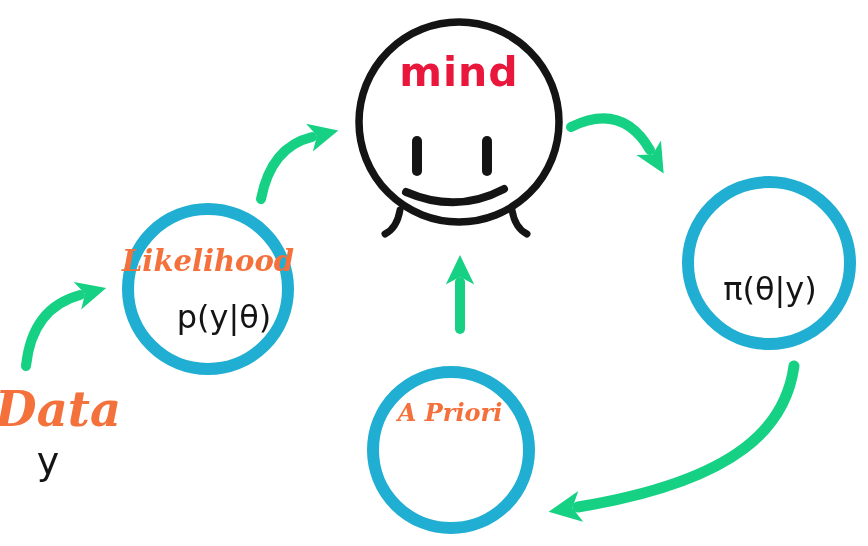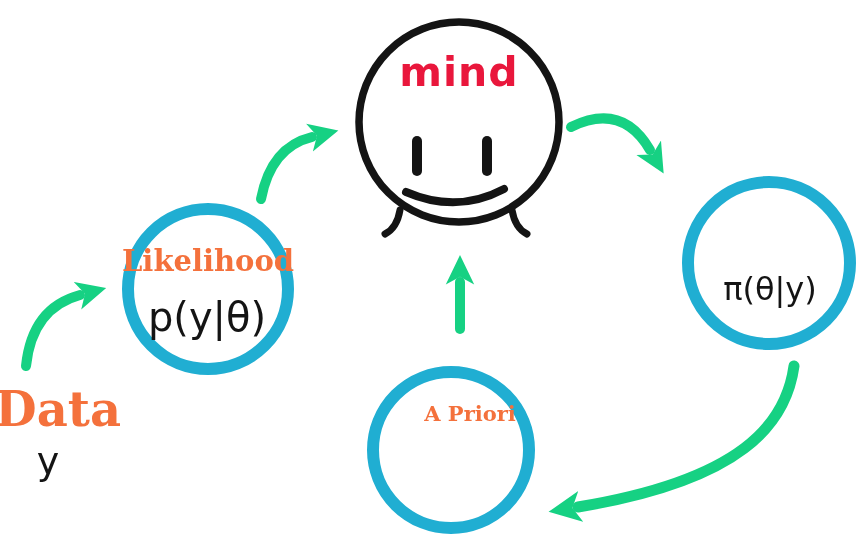--- a/index.html
+++ b/index.html
@@ -49,20 +49,21 @@
   
   .lbl {
     position: absolute;
     transform: translate(-50%, -50%);
     white-space: nowrap;
     line-height: 1;
   }
   .script {
     color: var(--script);
     font-family: "DejaVu Serif", serif;
+    font-style: italic;
     font-weight: 700;
   }
   .math {
     color: var(--ink);
     font-family: "DejaVu Sans", sans-serif;
     font-weight: 500;
   }
   .mind-text {
     color: var(--mind);
     font-family: "DejaVu Sans", sans-serif;
@@ -99,22 +100,22 @@
       <path class="face-stroke" d="M 487 141 L 487 171" stroke-width="10"></path>
       <path class="face-stroke" d="M 406 192 Q 457 214 504 189" stroke-width="8"></path>
       <path class="face-stroke" d="M 400 210 Q 397 228 385 234" stroke-width="7"></path>
       <path class="face-stroke" d="M 512 210 Q 515 228 527 234" stroke-width="7"></path>
     </g>
   </svg>
 
   <div class="lbl mind-text" style="left:459px; top:72px;">mind</div>
 
   <div class="lbl script" style="left:208px; top:261px; font-size:29px;">Likelihood</div>
-  <div class="lbl math" style="left:207px; top:317px; font-size:40px;">p(y|θ)</div>
+  <div class="lbl math" style="left:224px; top:317px; font-size:32px;">p(y|θ)</div>
 
   <div class="lbl math" style="left:770px; top:289px; font-size:32px;">π(θ|y)</div>
 
-  <div class="lbl script" style="left:470px; top:413px; font-size:21px;">A Priori</div>
+  <div class="lbl script" style="left:450px; top:413px; font-size:24px;">A Priori</div>
 
   <div class="lbl script" style="left:58px; top:409px; font-size:48px;">Data</div>
   <div class="lbl math" style="left:48px; top:461px; font-size:38px;">y</div>
 
 </div>
 
 </body></html>

